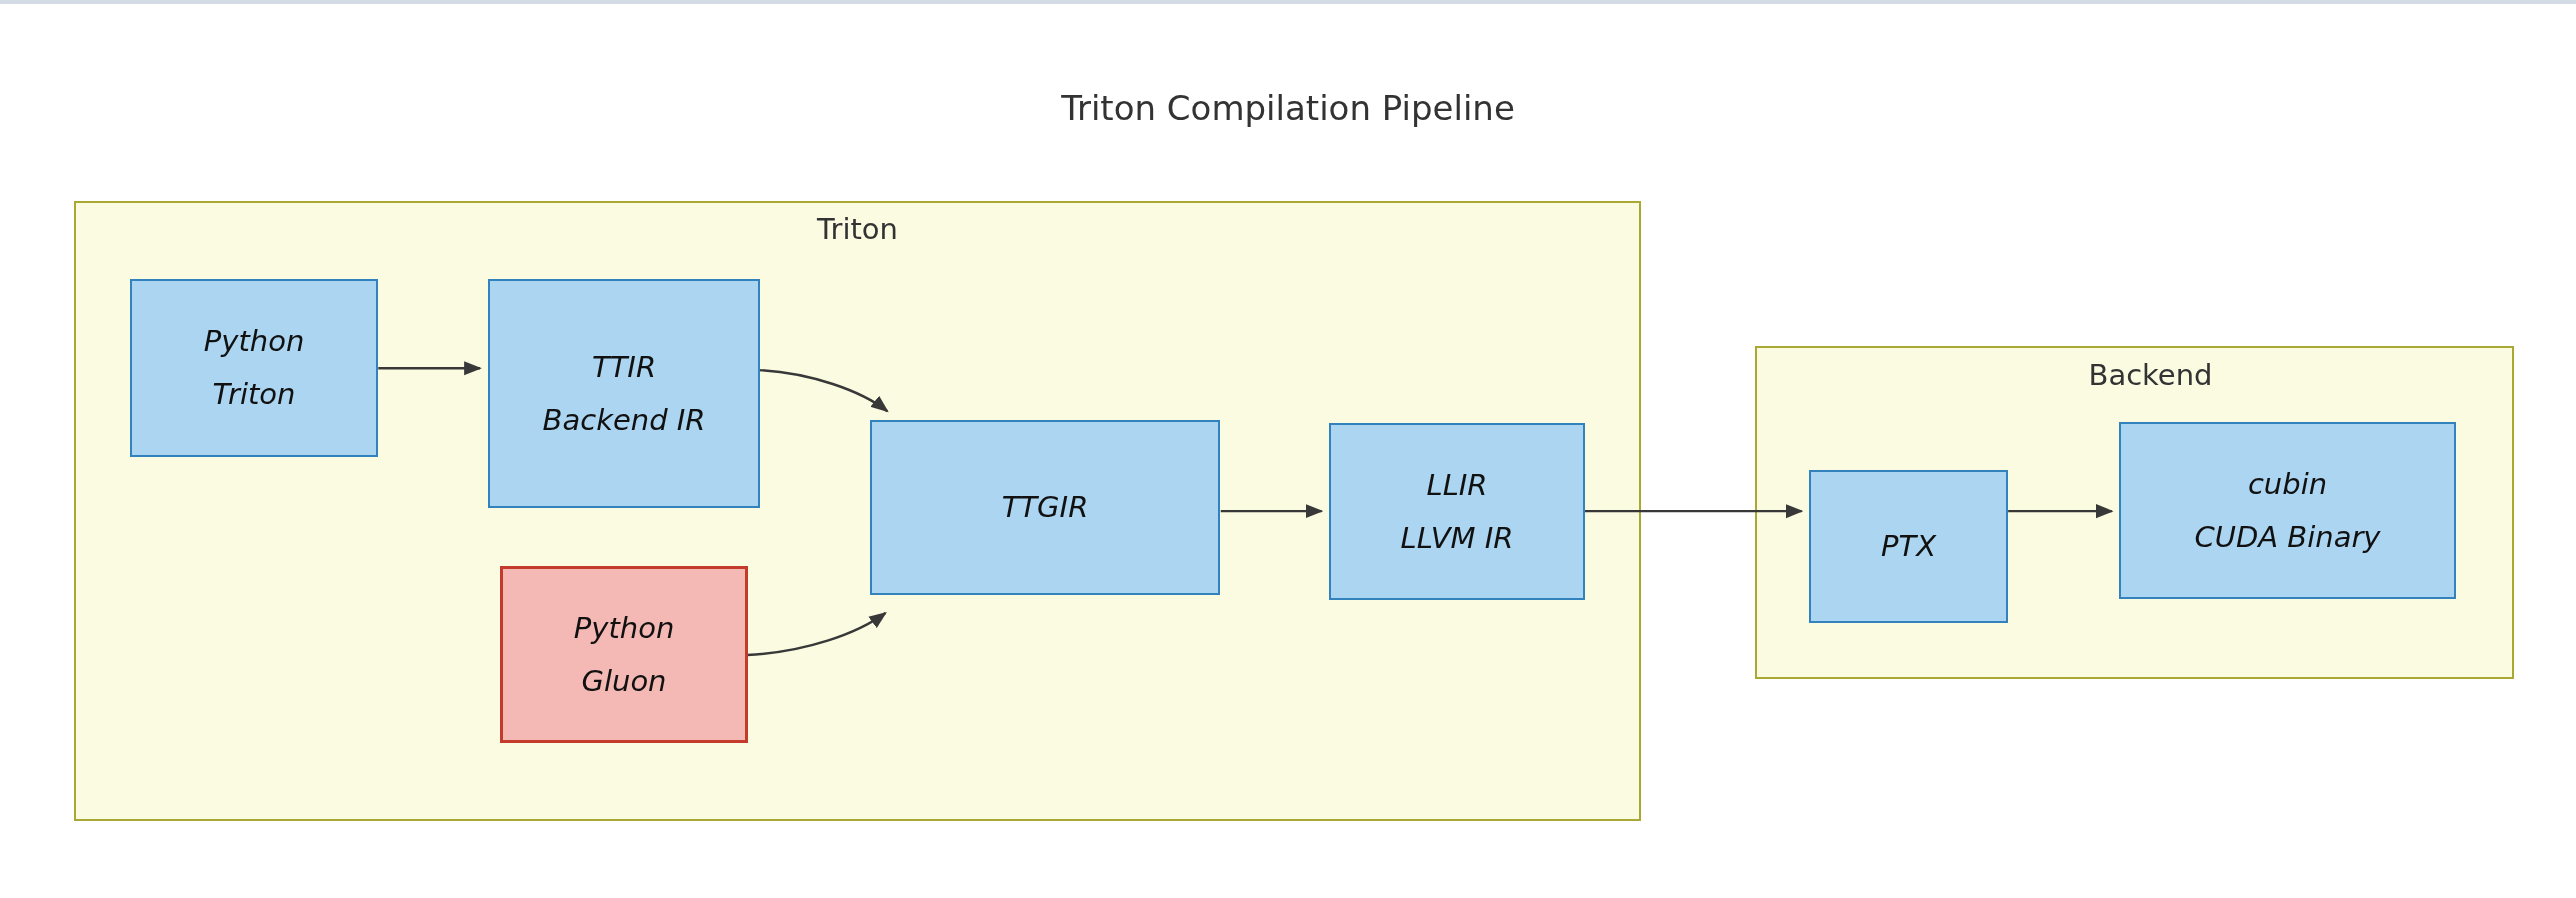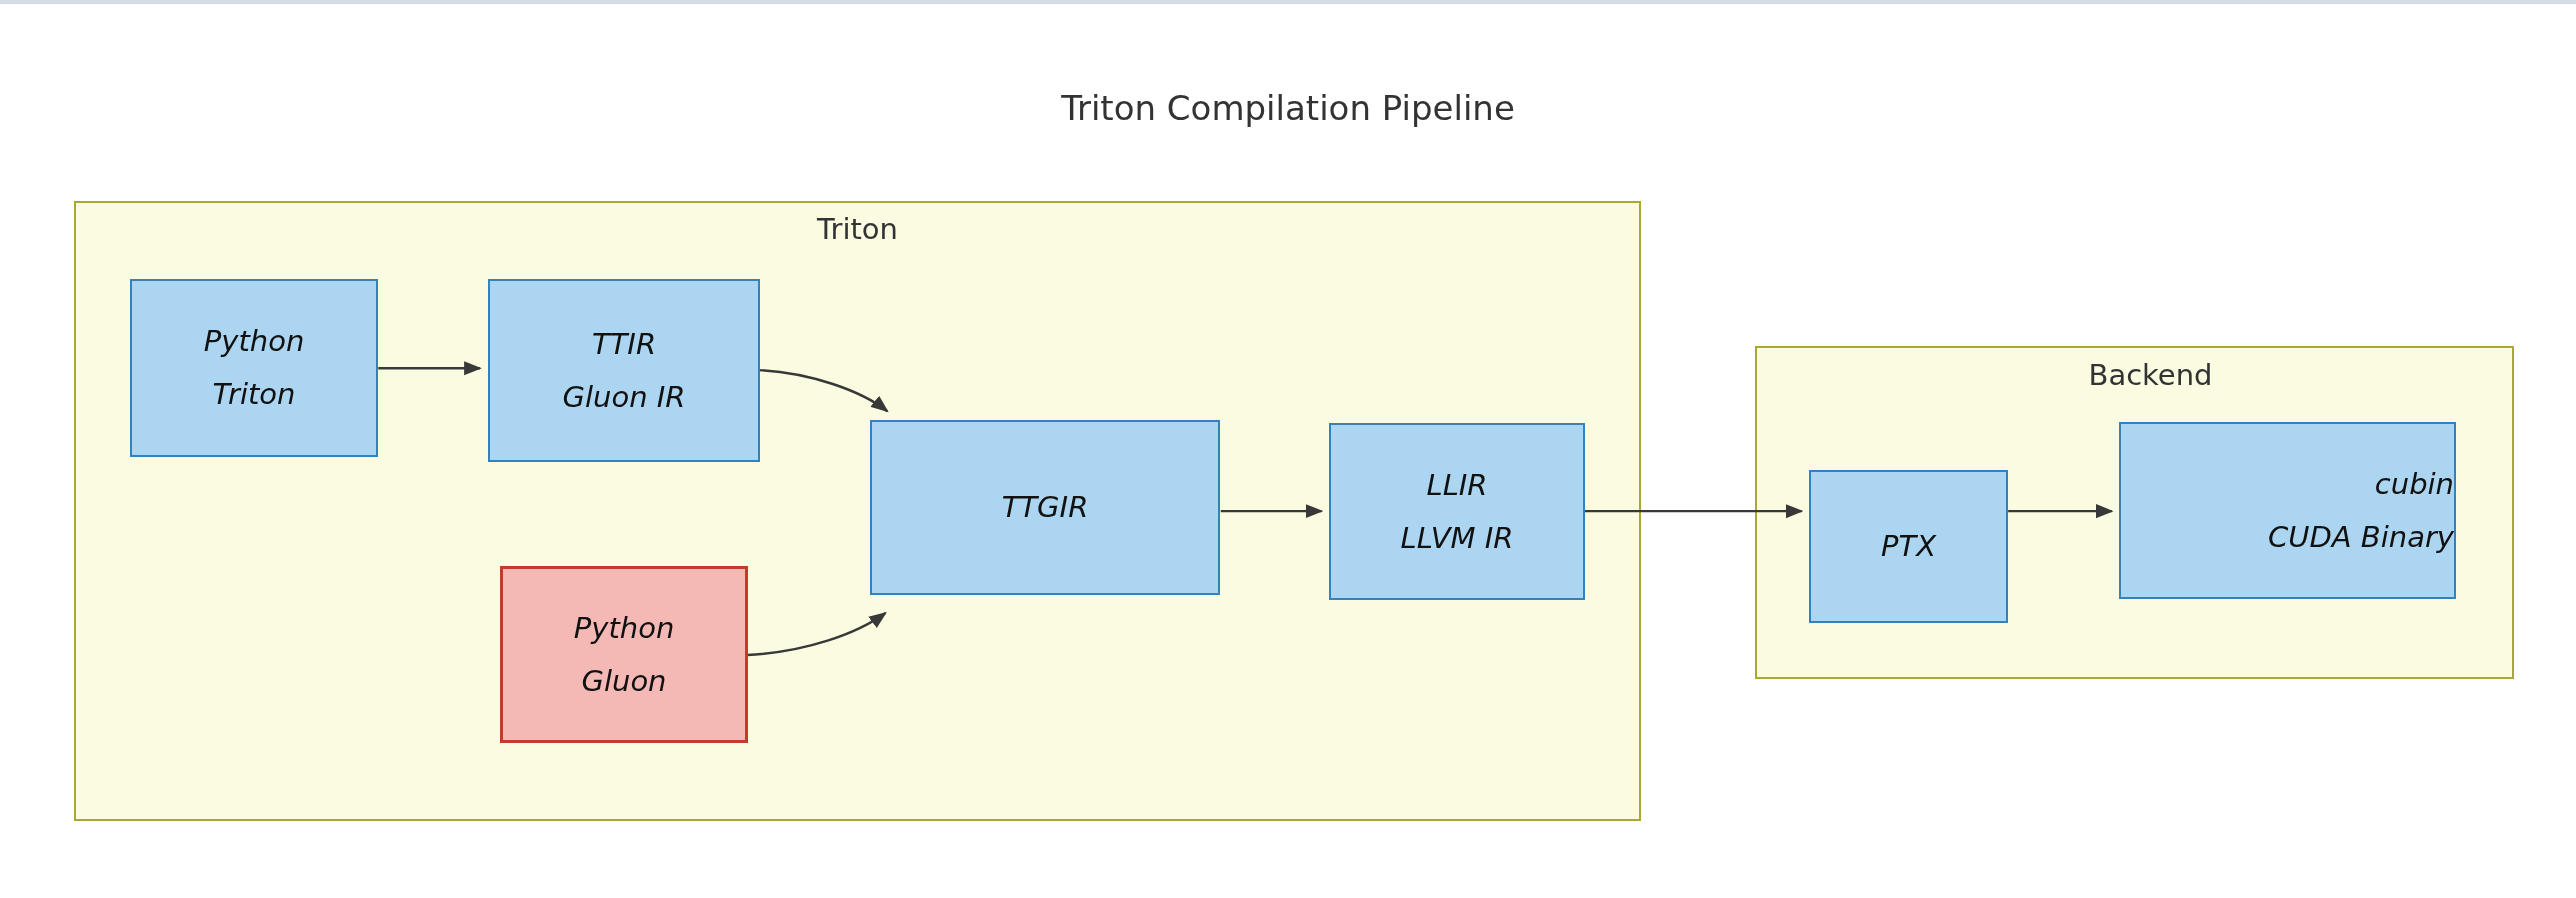--- a/index.html
+++ b/index.html
@@ -57,26 +57,26 @@
     justify-content: center;
     text-align: center;
     font-size: 29px;
     line-height: 53px;
     color: #111111;
     font-style: italic;
   }
   .node-blue { background: #abd5f0; border: 2.8px solid #3282bd; }
   .node-red  { background: #f4b9b5; border: 3.7px solid #c23b2b; }
   .node-python-triton { left: 130px;  top: 279px; width: 248px; height: 178px; }
-  .node-ttir          { left: 488px;  top: 279px; width: 272px; height: 183px; }
+  .node-ttir          { left: 488px;  top: 279px; width: 272px; height: 229px; }
   .node-python-gluon  { left: 500px;  top: 566px; width: 248px; height: 177px; }
   .node-ttgir         { left: 870px;  top: 420px; width: 350px; height: 175px; }
   .node-llir          { left: 1329px; top: 423px; width: 256px; height: 177px; }
   .node-ptx           { left: 1809px; top: 470px; width: 199px; height: 153px; }
-  .node-cubin         { left: 2119px; top: 422px; width: 337px; height: 177px; align-items: flex-end; }
+  .node-cubin         { left: 2119px; top: 422px; width: 337px; height: 177px; }
   .edges-layer {
     position: absolute;
     left: 0; top: 0;
     width: 2576px;
     height: 899px;
     pointer-events: none;
   }
   .edge {
     stroke: #383838;
     stroke-width: 2.6;
@@ -111,21 +111,21 @@
     <path class="edge" d="M 2150 547 L 2261 547" marker-end="url(#arrowhead)"></path>
   </svg>
 
   <div class="node node-blue node-python-triton">
     <span>Python</span>
     <span>Triton</span>
   </div>
 
   <div class="node node-blue node-ttir">
     <span>TTIR</span>
-    <span>Gluon IR</span>
+    <span>Backend IR</span>
   </div>
 
   <div class="node node-red node-python-gluon">
     <span>Python</span>
     <span>Gluon</span>
   </div>
 
   <div class="node node-blue node-ttgir">
     <span>TTGIR</span>
   </div>

